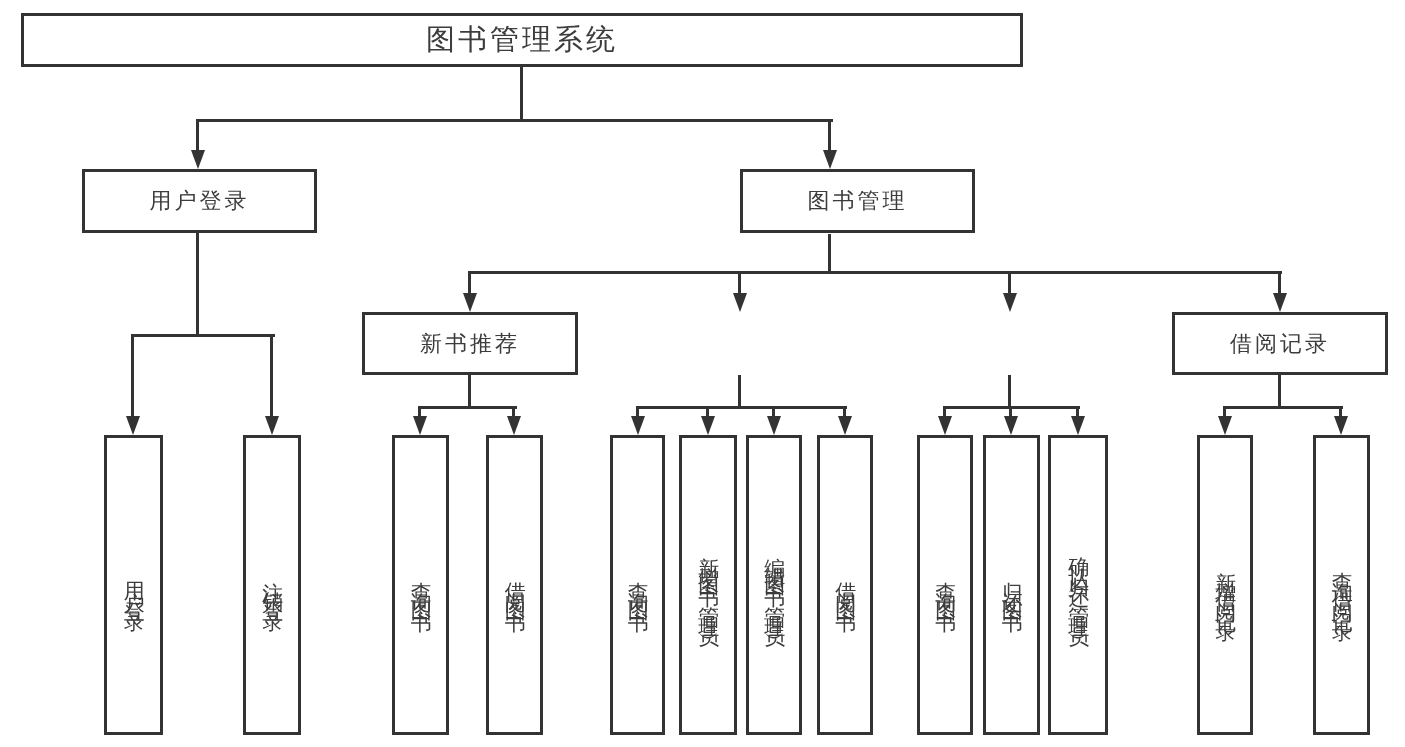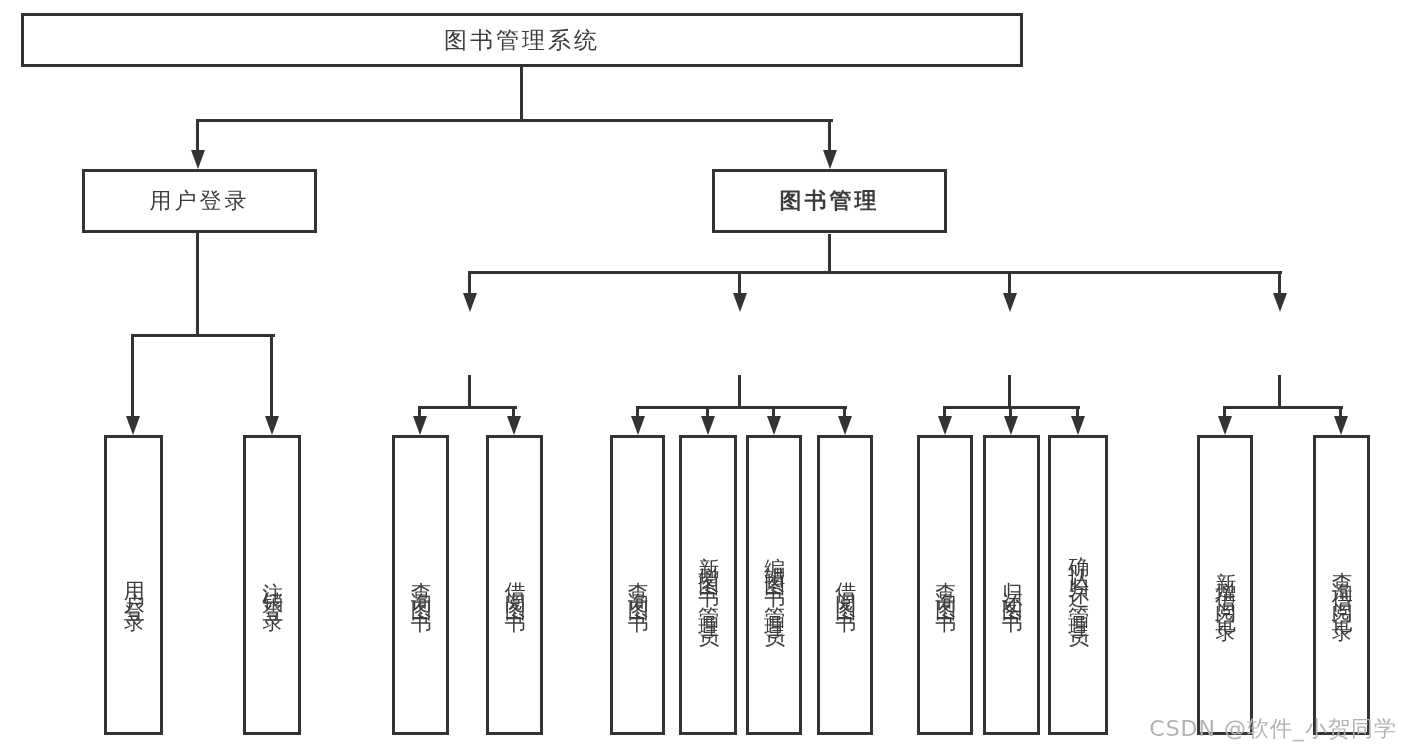--- a/index.html
+++ b/index.html
@@ -5,21 +5,21 @@
   html,body{margin:0;padding:0;background:#ffffff;}
   .canvas{
     position:relative;width:1405px;height:747px;background:#ffffff;
     font-family:"DejaVu Sans","Liberation Sans",sans-serif;overflow:hidden;
   }
   .box{
     position:absolute;box-sizing:border-box;border:3px solid #333333;background:#ffffff;
     display:flex;align-items:center;justify-content:center;color:#3c3c3c;
   }
   .h-box{font-size:22px;letter-spacing:3px;font-weight:400;}
-  .root-box{left:21px;top:13px;width:1002px;height:54px;font-size:23px;}
+  .root-box{left:21px;top:13px;width:1002px;height:54px;font-size:29px;}
   .l2{top:169px;height:64px;width:235px;}
   .l3{top:312px;height:63px;width:216px;}
   .v-box{top:435px;height:300px;}
   .v-box span{
     writing-mode:vertical-rl;font-size:21px;letter-spacing:10px;line-height:1.3;
     color:#3c3c3c;
   }
   .line{position:absolute;background:#333333;}
   .arrow{
     position:absolute;width:0;height:0;
@@ -95,24 +95,30 @@
   <div class="arrow" style="left:1218px;top:416px;"></div>
   <div class="arrow" style="left:1334px;top:416px;"></div>
 
   <div class="box h-box root-box">
     <span>图书管理系统</span>
   </div>
 
   <div class="box h-box l2" style="left:82px;">
     <span>用户登录</span>
   </div>
-  <div class="box h-box l2" style="left:712px;font-weight:bold;">
+  <div class="box h-box l2" style="left:740px;">
     <span>图书管理</span>
   </div>
 
+  <div class="box h-box l3" style="left:362px;">
+    <span>新书推荐</span>
+  </div>
+  <div class="box h-box l3" style="left:1172px;">
+    <span>借阅记录</span>
+  </div>
 
   <div class="box v-box" style="left:104px;width:59px;">
     <span>用户登录</span>
   </div>
   <div class="box v-box" style="left:243px;width:58px;">
     <span>注销登录</span>
   </div>
 
   <div class="box v-box" style="left:392px;width:57px;">
     <span>查询图书</span>
@@ -144,14 +150,13 @@
     <span>确认归还（管理员）</span>
   </div>
 
   <div class="box v-box" style="left:1197px;width:56px;">
     <span>新增借阅记录</span>
   </div>
   <div class="box v-box" style="left:1313px;width:57px;">
     <span>查询借阅记录</span>
   </div>
 
-  <div class="watermark">CSDN @软件_小贺同学</div>
 </div>
 
 </body></html>

